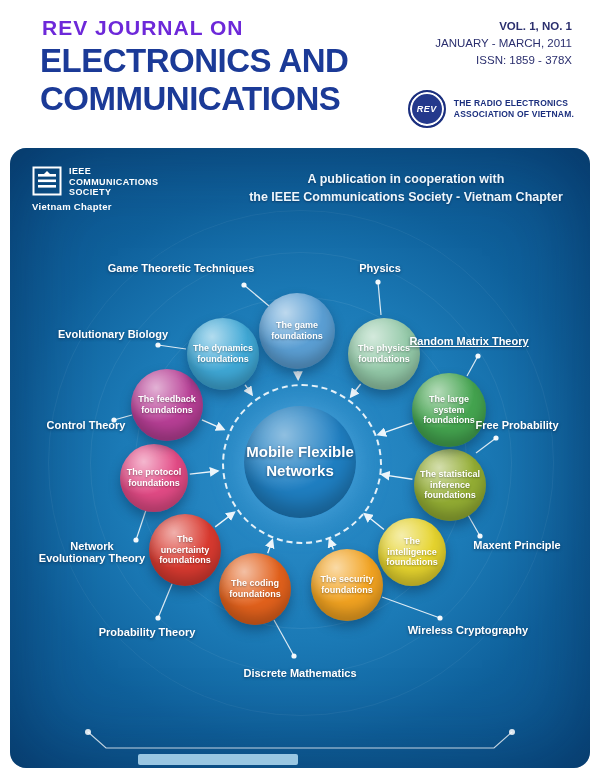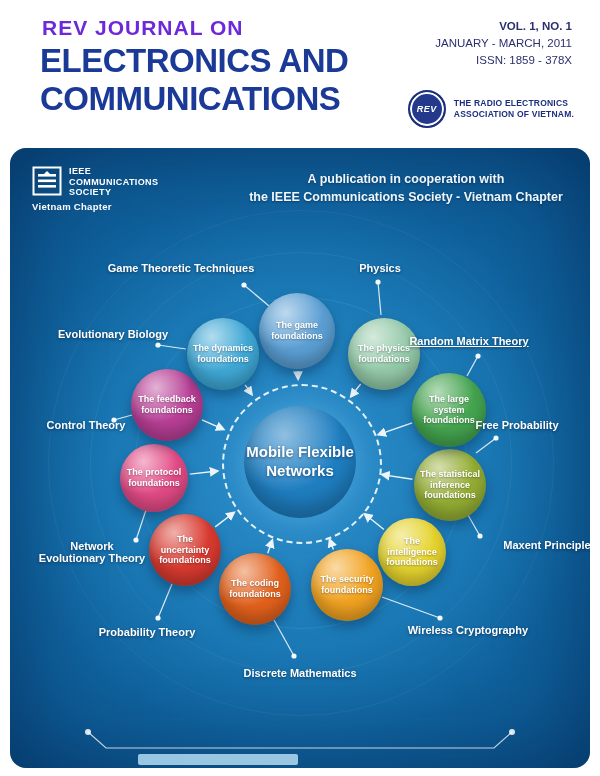--- a/index.html
+++ b/index.html
@@ -200,18 +200,18 @@
       <div class="bubble" style="left: 177px; top: 170px; height: 72px; width: 72px; background: radial-gradient(circle at 35% 26%, rgba(255, 255, 255, 0.6), rgba(255, 255, 255, 0) 50%), rgb(63, 168, 214);">
         <span>The dynamics foundations</span>
       </div>
       <div class="olabel" style="left: 171px; top: 120px;">Game Theoretic Techniques</div>
       <div class="olabel" style="left: 370px; top: 120px;">Physics</div>
       <div class="olabel" style="left: 103px; top: 186px;">Evolutionary Biology</div>
       <div class="olabel" style="left: 459px; top: 193px; text-decoration: underline;">Random Matrix Theory</div>
       <div class="olabel" style="left: 76px; top: 277px;">Control Theory</div>
       <div class="olabel" style="left: 507px; top: 277px;">Free Probability</div>
       <div class="olabel" style="left: 82px; top: 404px; width: 112px; white-space: normal;">Network Evolutionary Theory</div>
-      <div class="olabel" style="left: 527px; top: 397px; padding-left: 20px;">Maxent Principle</div>
+      <div class="olabel" style="left: 497px; top: 397px; padding-left: 20px;">Maxent Principle</div>
       <div class="olabel" style="left: 137px; top: 484px;">Probability Theory</div>
       <div class="olabel" style="left: 458px; top: 482px;">Wireless Cryptography</div>
       <div class="olabel" style="left: 290px; top: 525px;">Discrete Mathematics</div>
     </div>
 </div>
 
 </body></html>

